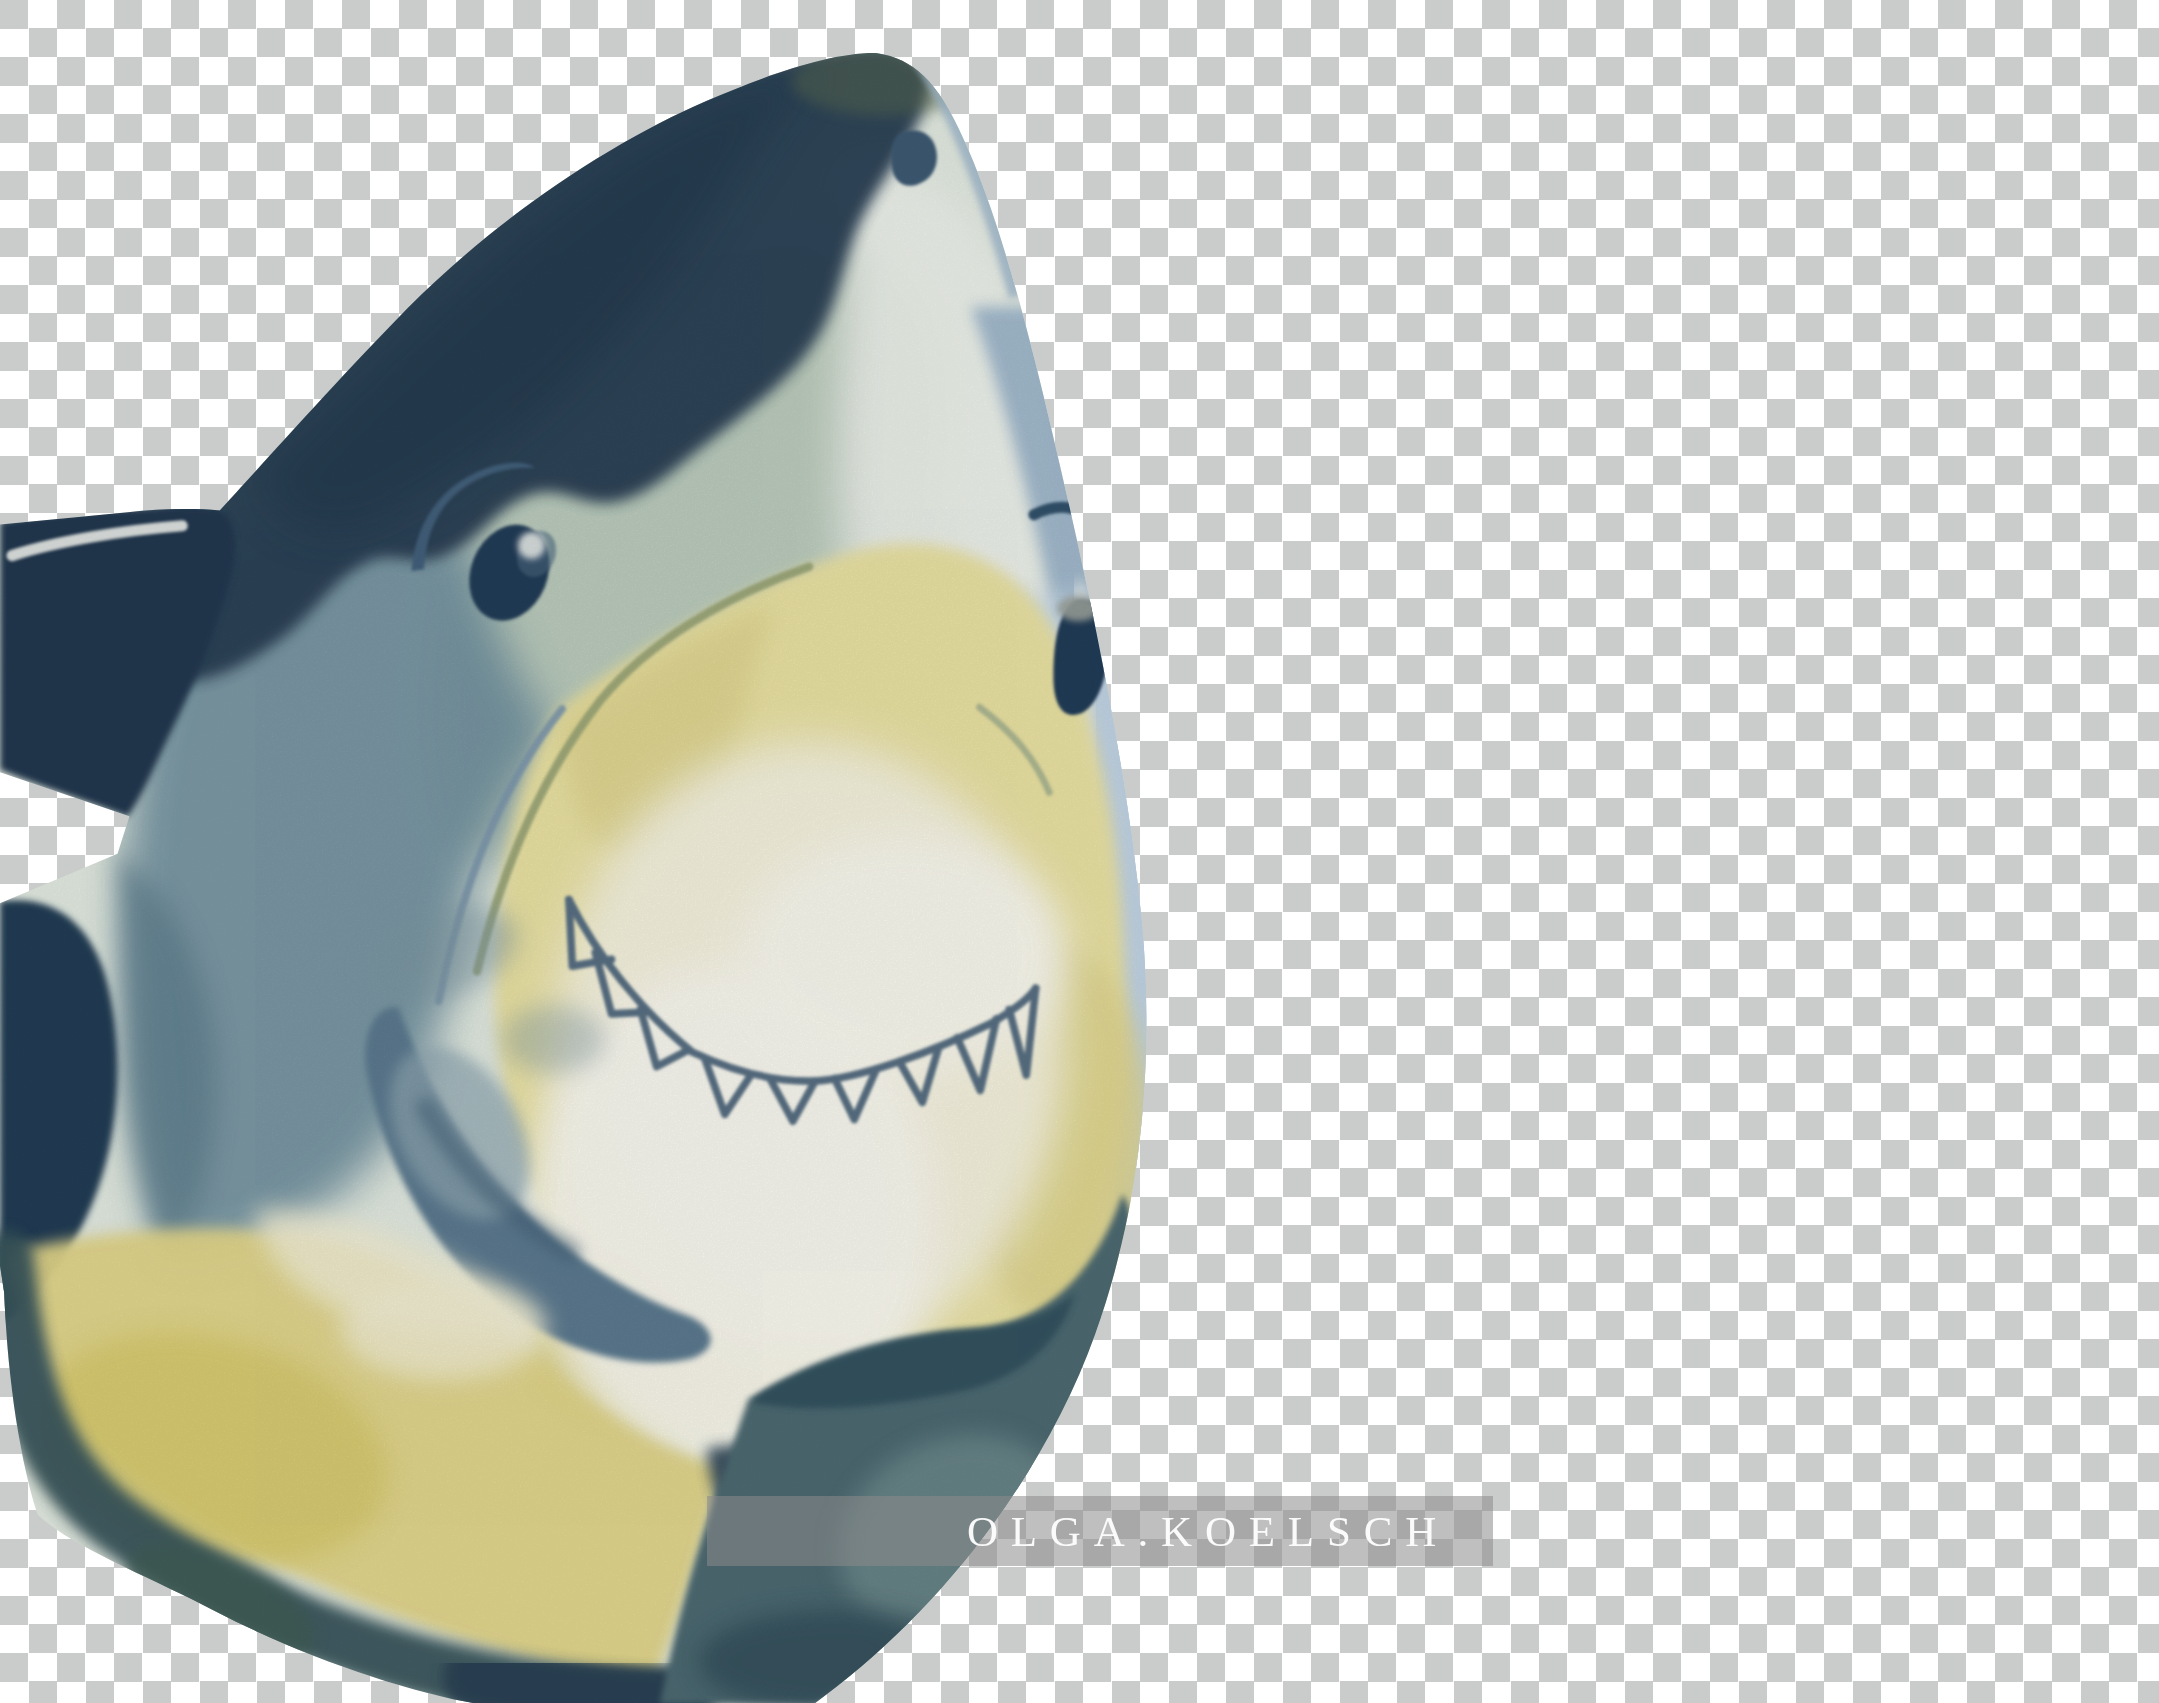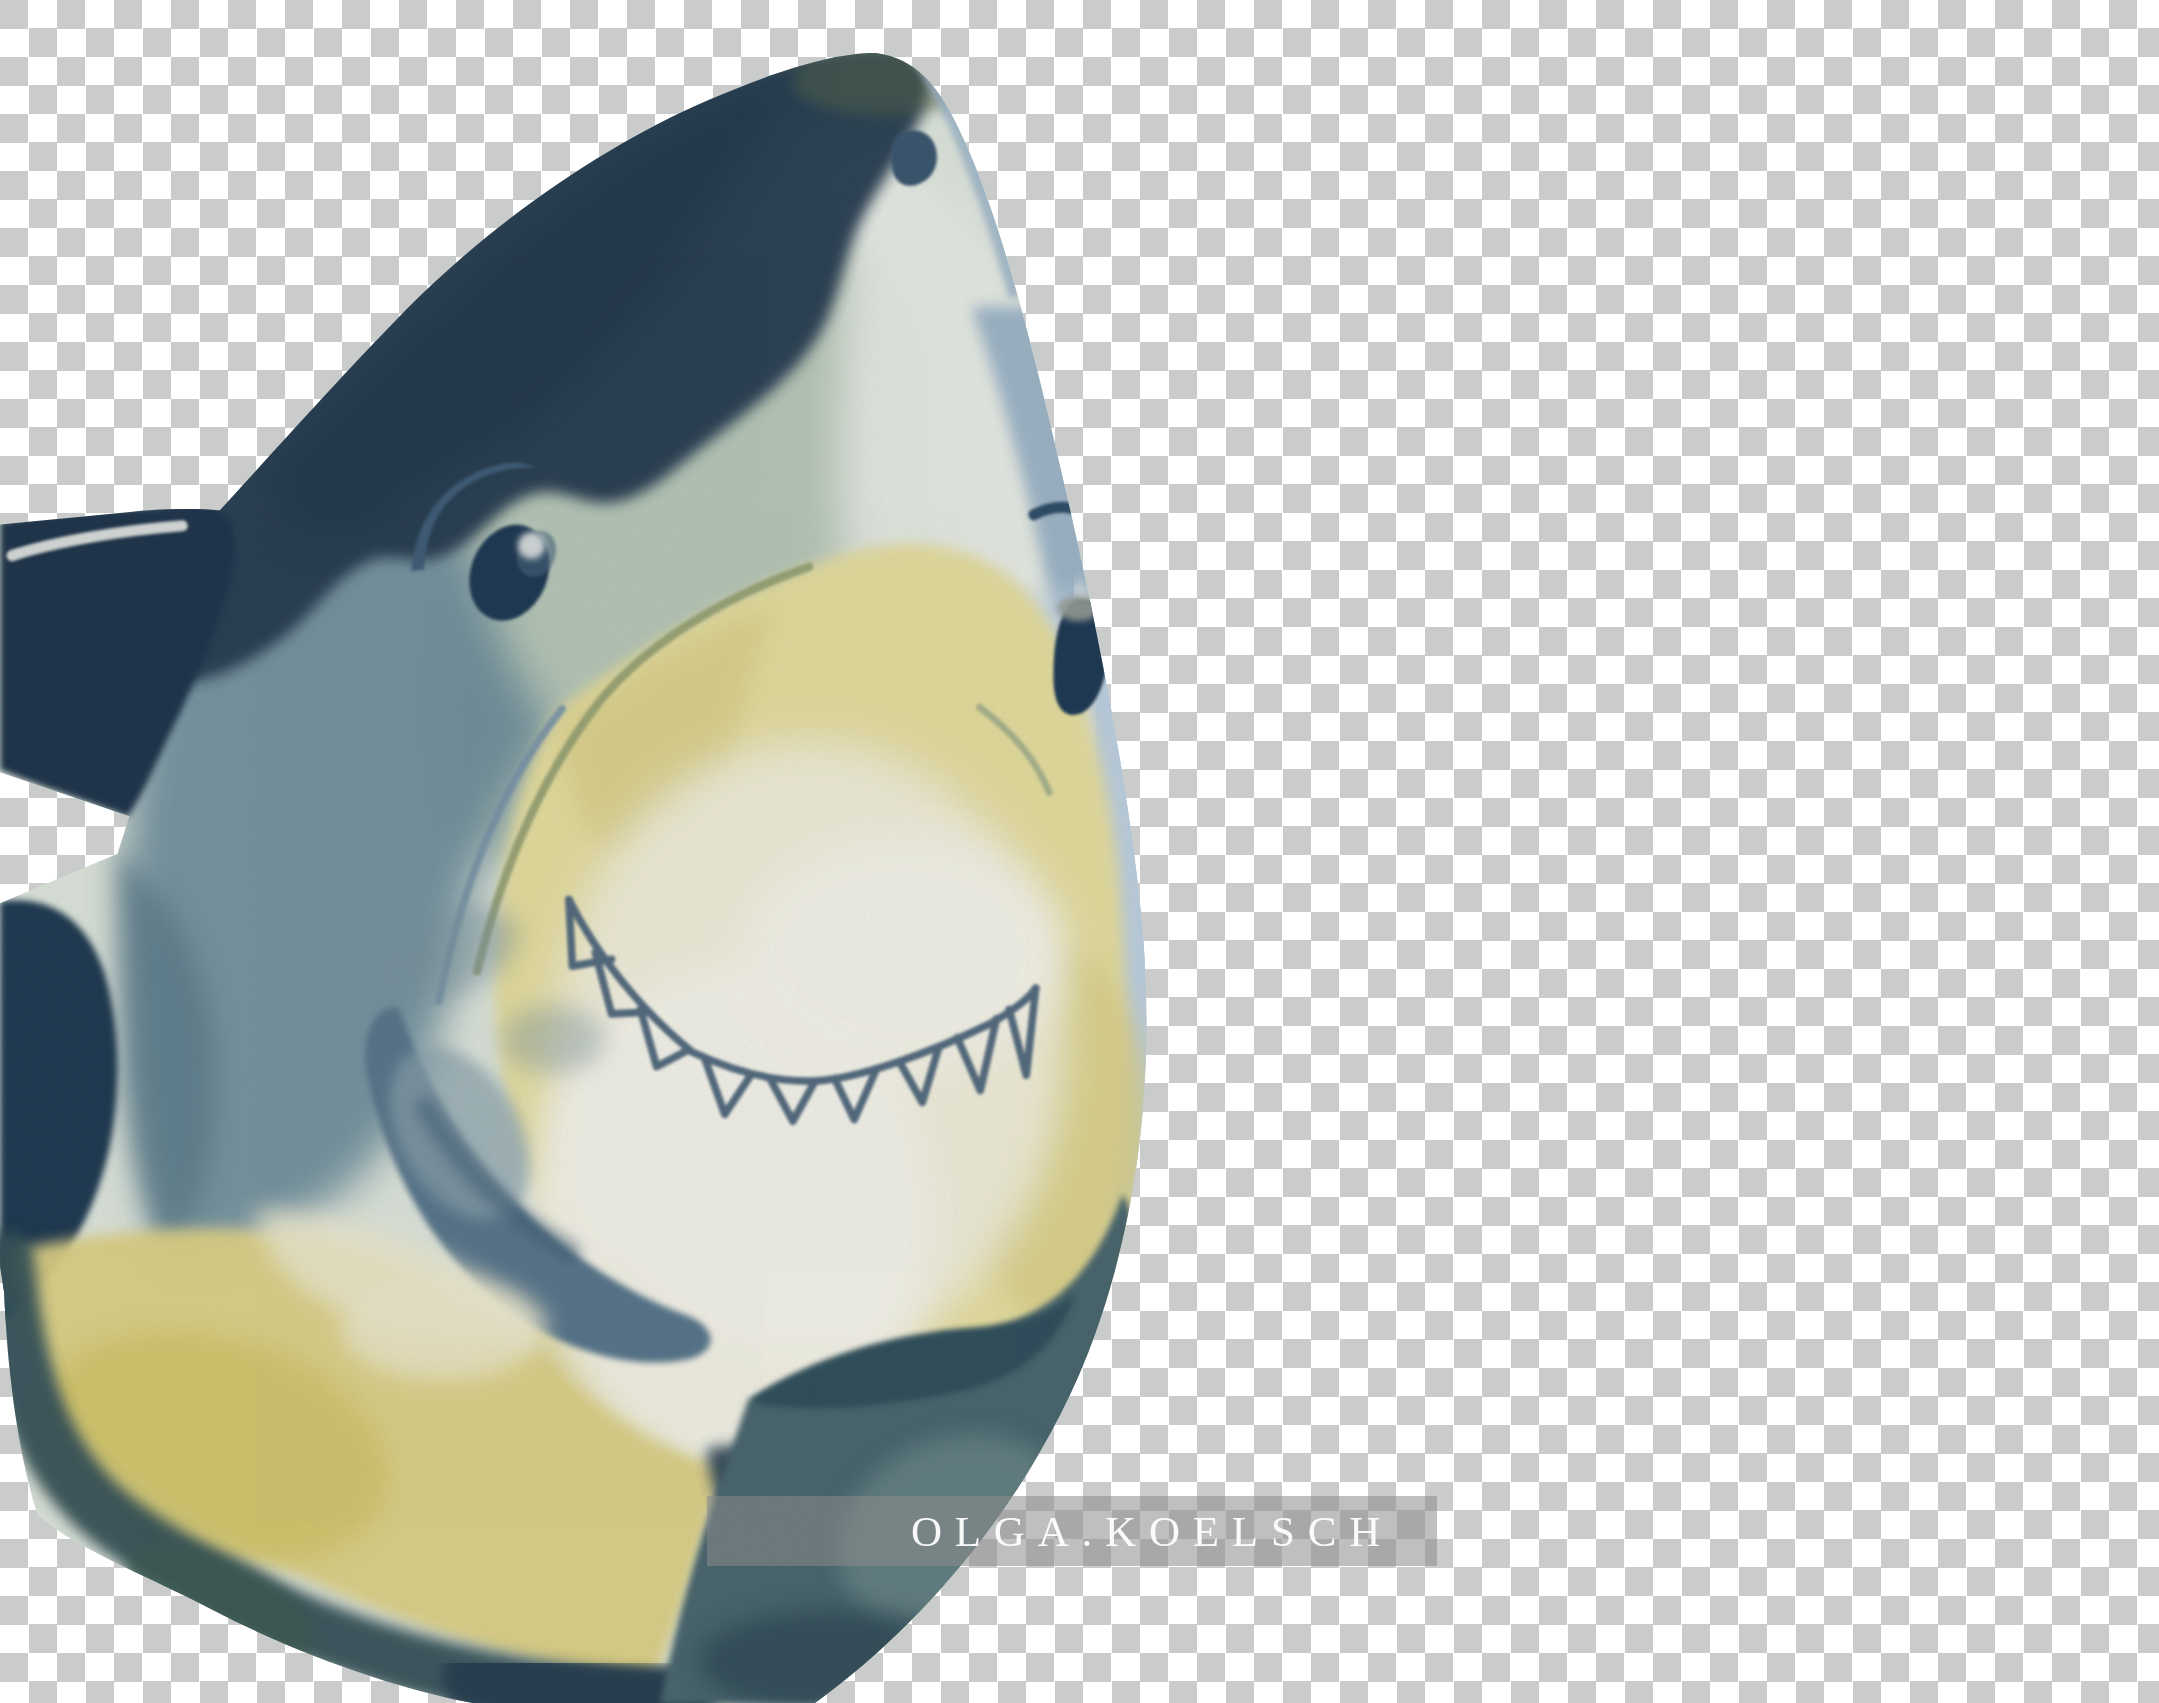--- a/index.html
+++ b/index.html
@@ -7,21 +7,21 @@
     position:relative;
     width:2159px;height:1704px;
     overflow:hidden;
     background-color:#ffffff;
     background-image:conic-gradient(#ffffff 0deg 90deg, #c9cccb 90deg 180deg, #ffffff 180deg 270deg, #c9cccb 270deg 360deg);
     background-size:57px 57px;
   }
   .art{position:absolute;left:0;top:0;width:2159px;height:1704px;}
   .watermark-bar{
     position:absolute;
-    left:707px;top:1496px;width:730px;height:70px;
+    left:707px;top:1496px;width:786px;height:70px;
     background:rgba(138,138,138,0.55);
     display:flex;align-items:center;justify-content:flex-end;
     padding-right:44px;box-sizing:border-box;padding-left:48px;
   }
   .watermark-text{
     font-family:"Liberation Serif", serif;
     font-size:43px;line-height:1;
     letter-spacing:12.8px;
     color:#ffffff;opacity:0.95;
     white-space:nowrap;

